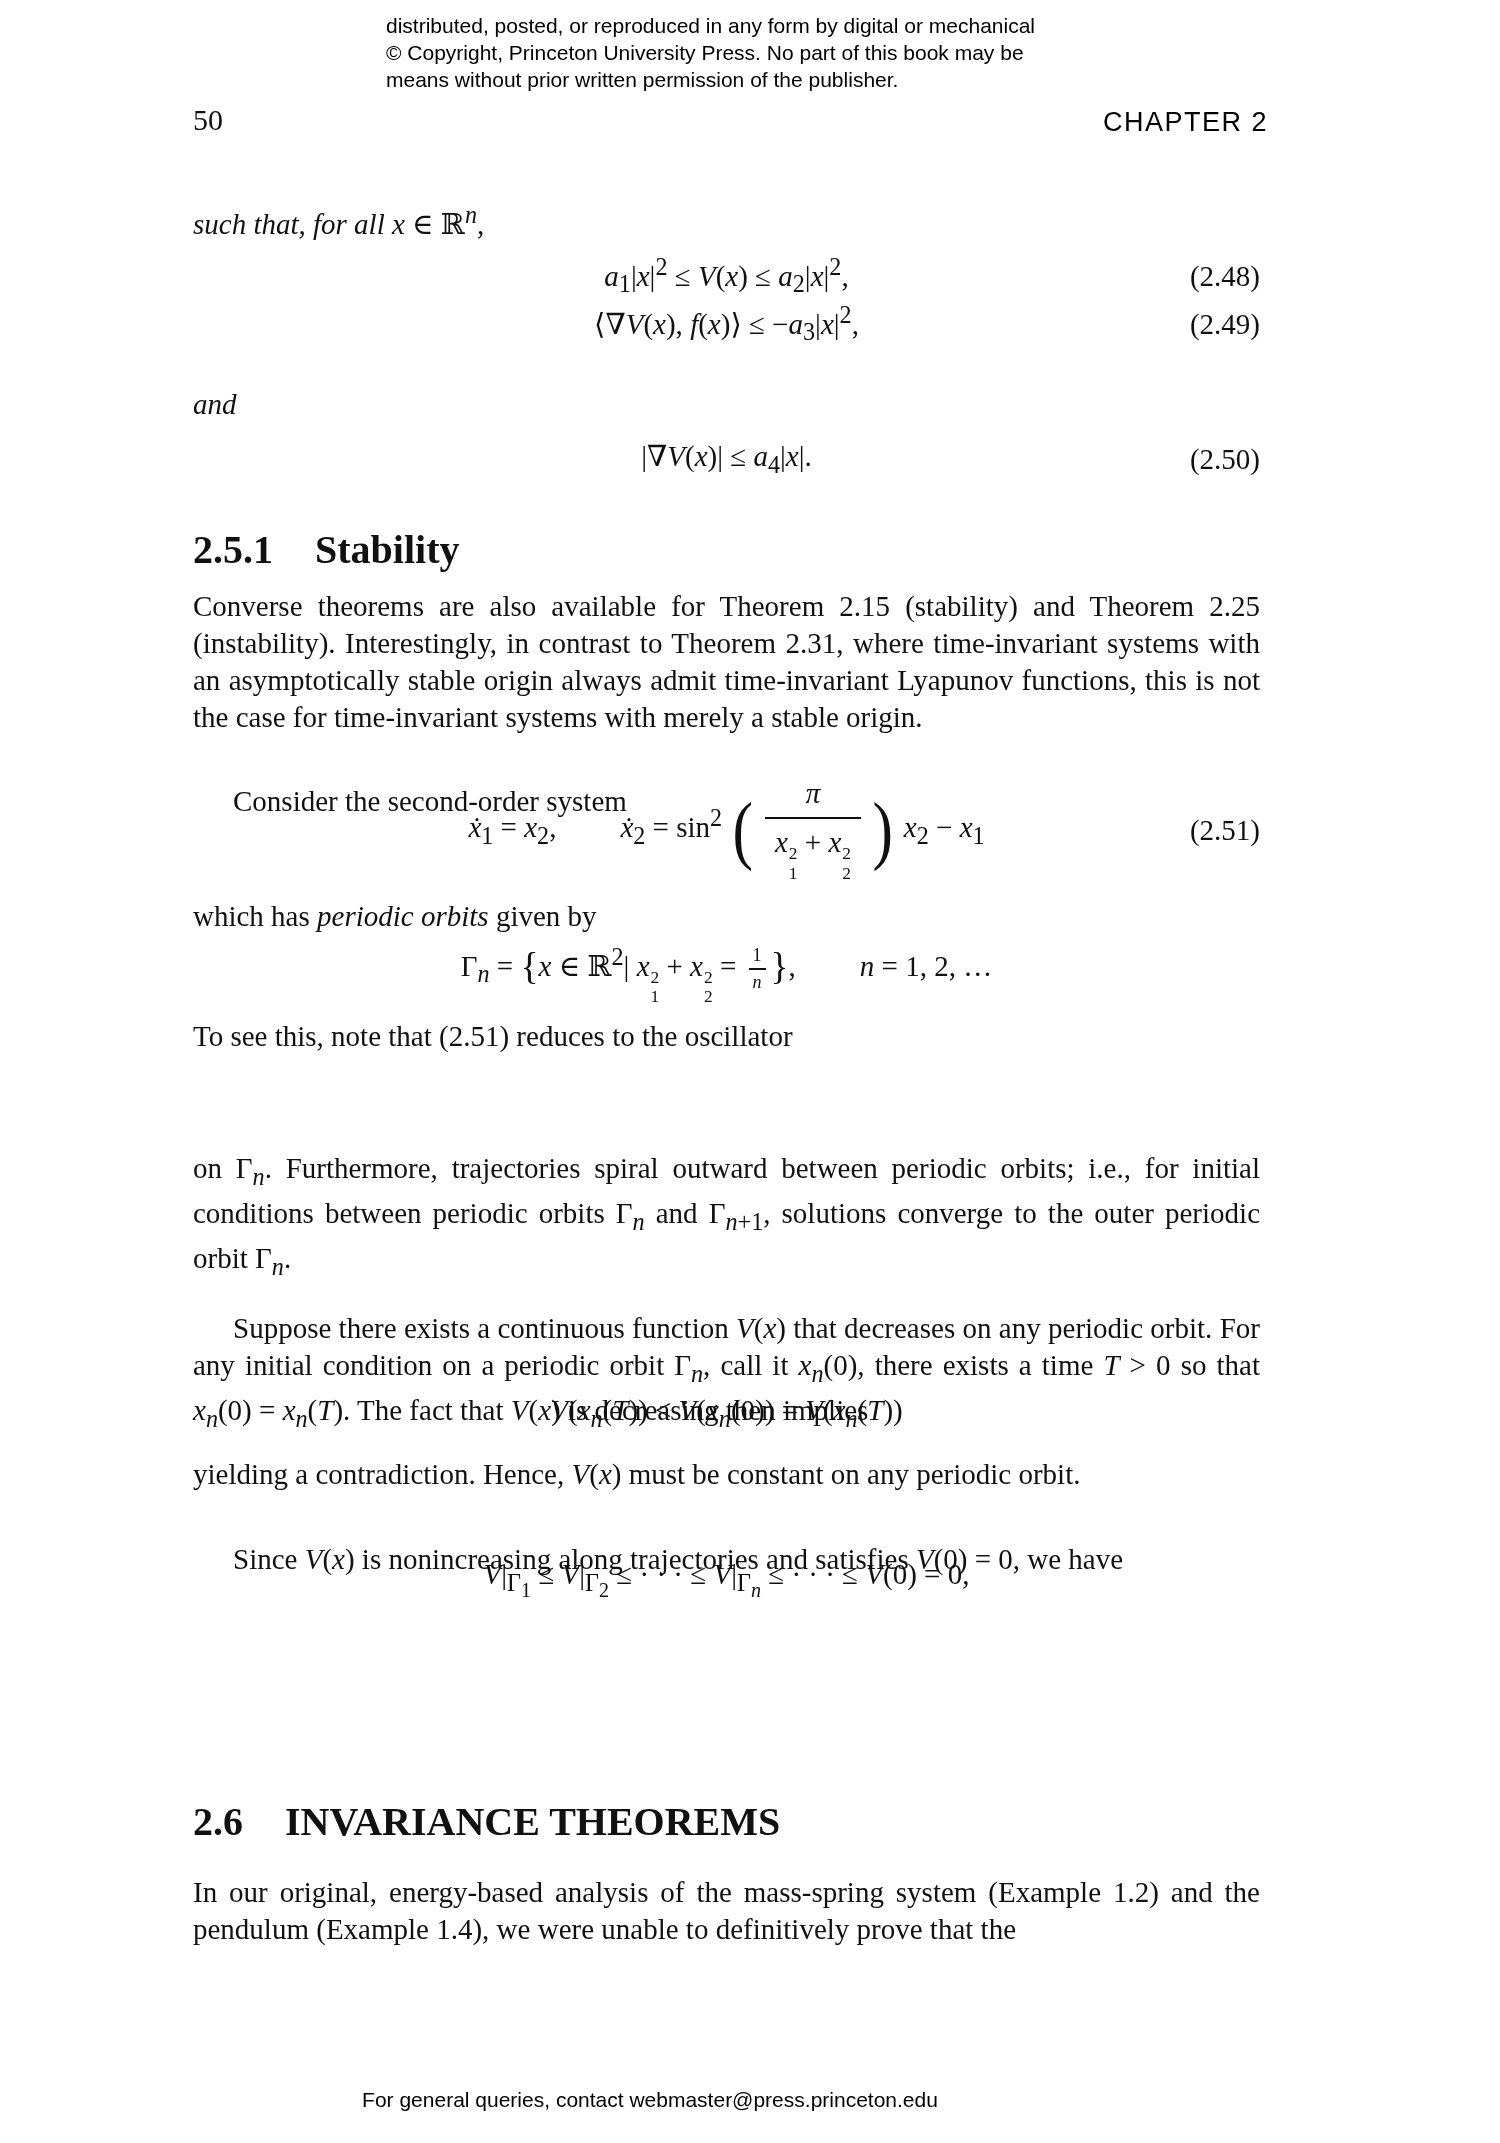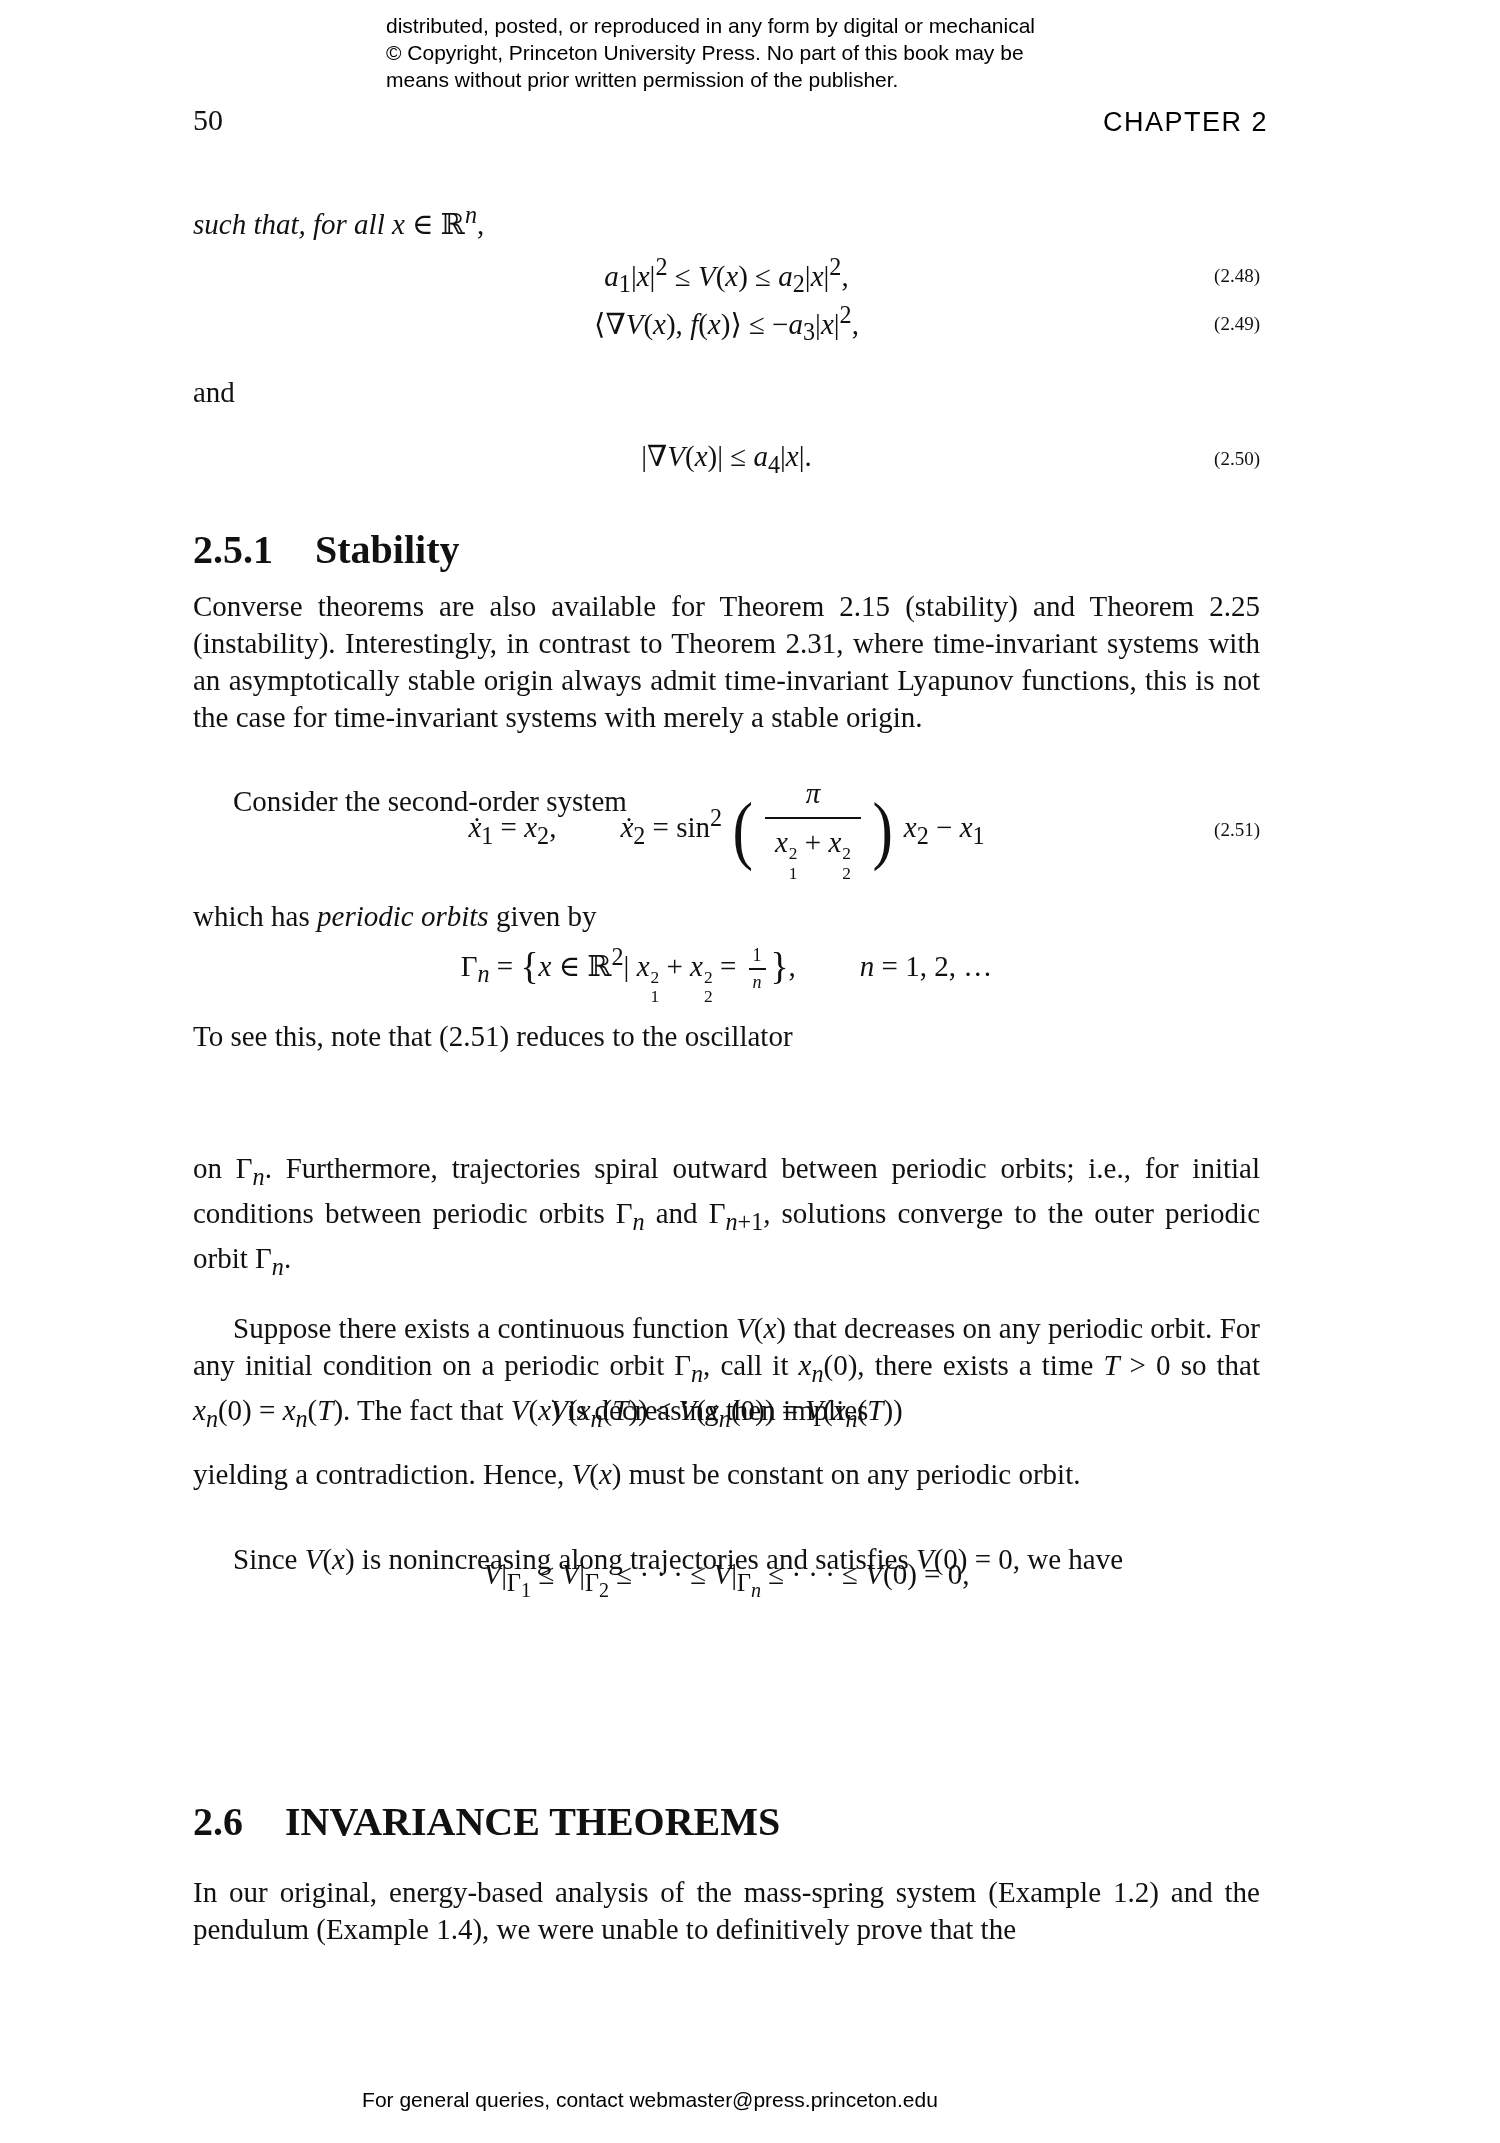--- a/index.html
+++ b/index.html
@@ -27,21 +27,21 @@
     text-align:justify;
   }
   .indent{text-indent:40px;margin-top:48px;}
   
   .eq{
     left:193px;width:1067px;height:42px;font-size:29px;
     display:flex;justify-content:center;align-items:center;
   }
   .eq.tall{height:120px;}
   .eq.mid{height:60px;}
-  .eqno{position:absolute;right:0;top:50%;transform:translateY(-50%);font-size:19px;}
+  .eqno{position:absolute;right:0;top:50%;transform:translateY(-50%);font-size:29px;}
   .frac{display:inline-flex;flex-direction:column;align-items:center;vertical-align:middle;margin:0 8px;line-height:1.15;}
   .fn{display:block;padding:0 10px 7px;}
   .fd{display:block;border-top:2px solid #111;padding:7px 10px 0;}
   .frac.sm{font-size:62%;margin:0 5px;line-height:1.05;}
   .frac.sm .fn{padding:0 4px 3px;}
   .frac.sm .fd{padding:3px 4px 0;}
   .ss{display:inline-flex;flex-direction:column;font-size:60%;line-height:1.12;vertical-align:-0.42em;margin-left:1px;text-align:left;}
   .bigp{font-size:265%;font-weight:400;line-height:0.85;vertical-align:middle;display:inline-block;transform:scaleX(0.8);margin:0 1px;}
   .brc{font-size:130%;vertical-align:-0.08em;}
   .sp2{display:inline-block;width:64px;}
@@ -73,21 +73,21 @@
 
   <div class="abs eq" style="top:255px">
     <span><i>a</i><sub>1</sub>|<i>x</i>|<sup>2</sup> ≤ <i>V</i>(<i>x</i>) ≤ <i>a</i><sub>2</sub>|<i>x</i>|<sup>2</sup>,</span>
     <span class="eqno">(2.48)</span>
   </div>
   <div class="abs eq" style="top:303px">
     <span>⟨∇<i>V</i>(<i>x</i>), <i>f</i>(<i>x</i>)⟩ ≤ −<i>a</i><sub>3</sub>|<i>x</i>|<sup>2</sup>,</span>
     <span class="eqno">(2.49)</span>
   </div>
 
-  <div class="abs tx" style="top:374px;">and</div>
+  <div class="abs tx" style="top:386px;font-style:italic">and</div>
 
   <div class="abs eq" style="top:438px">
     <span>|∇<i>V</i>(<i>x</i>)| ≤ <i>a</i><sub>4</sub>|<i>x</i>|.</span>
     <span class="eqno">(2.50)</span>
   </div>
 
   <div class="abs shead" style="top:526px">
     <span class="num">2.5.1</span><span>Stability</span>
   </div>
 

